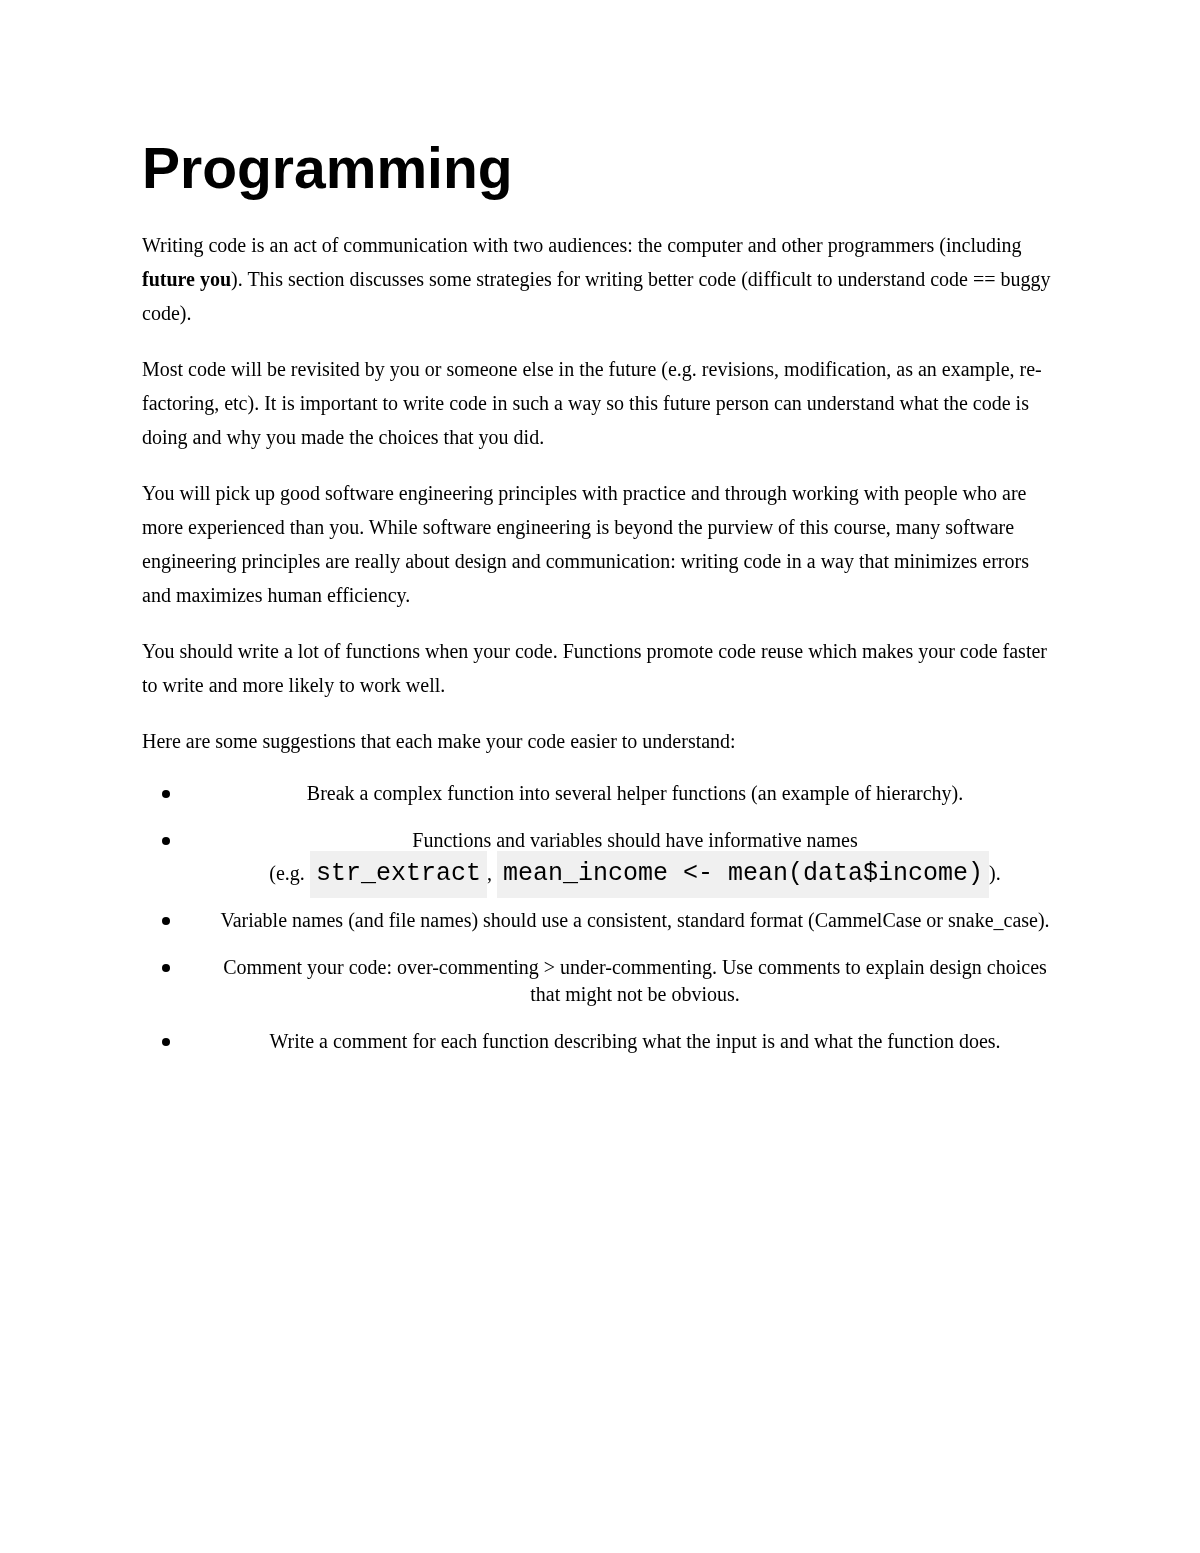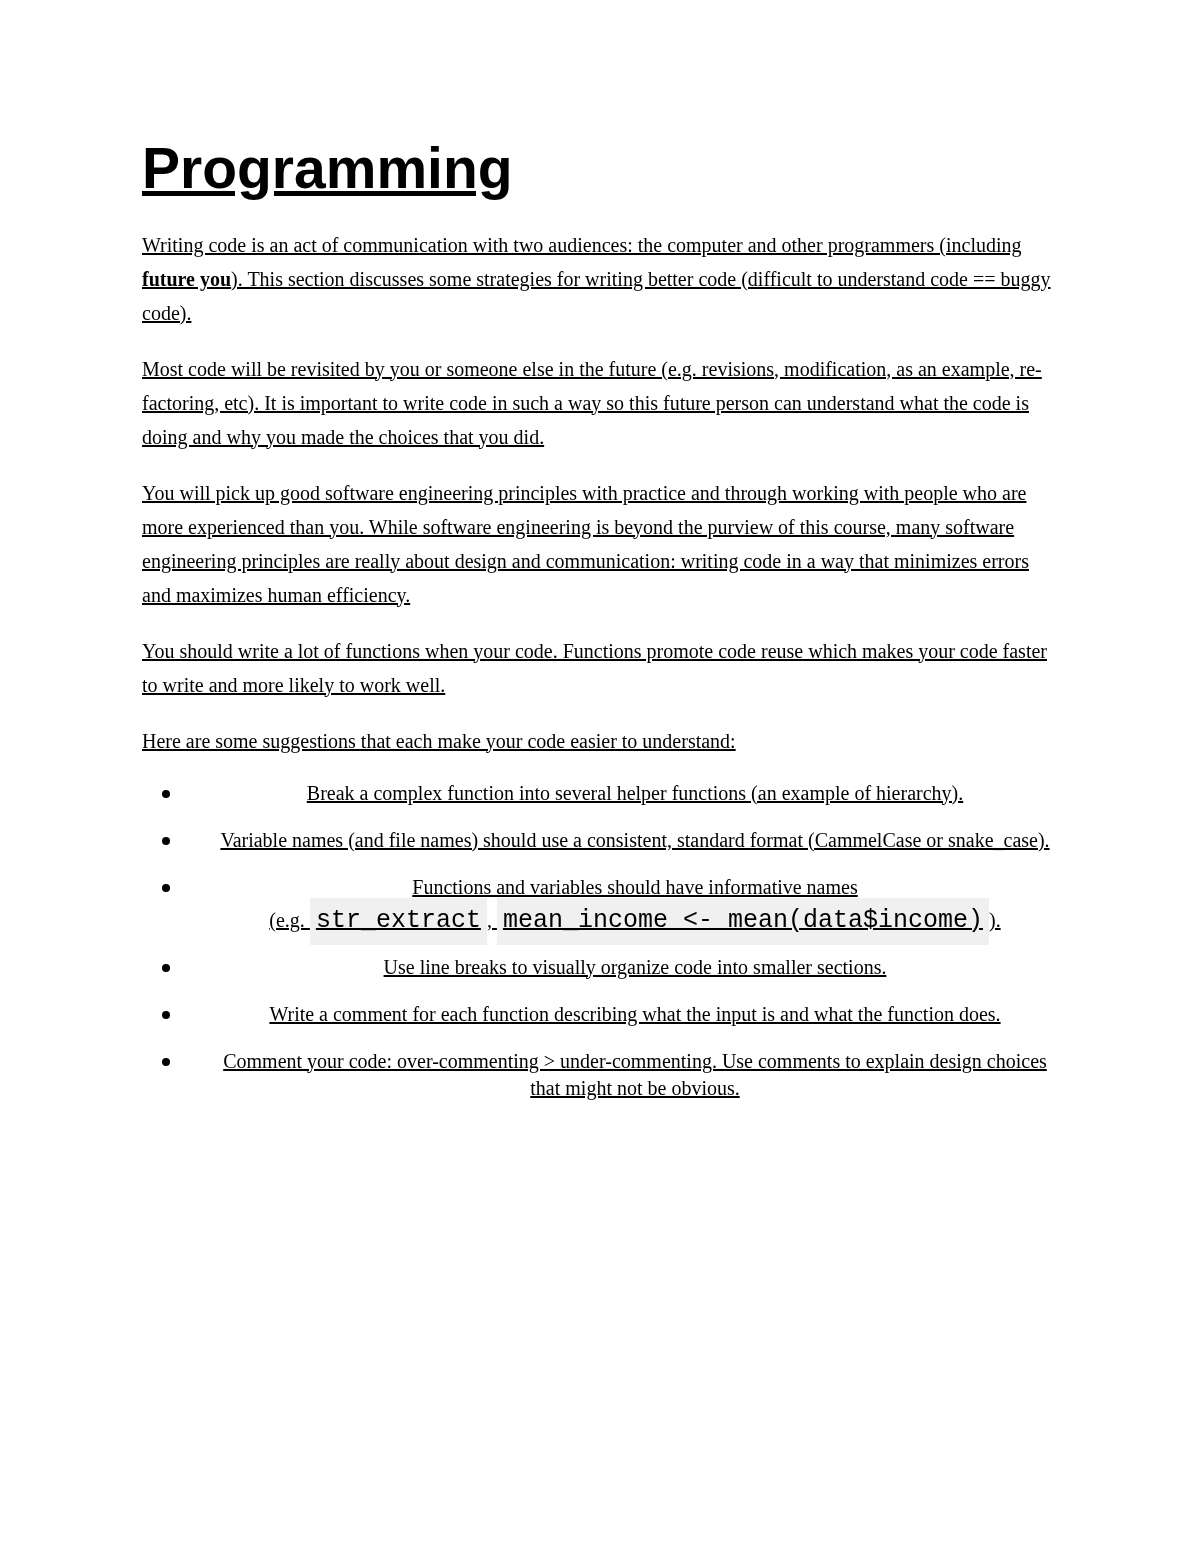--- a/index.html
+++ b/index.html
@@ -7,21 +7,20 @@
     padding: 0;
     background: #ffffff;
   }
   .page {
     position: relative;
     width: 1200px;
     height: 1553px;
     background: #ffffff;
     overflow: hidden;
     color: #000000;
-    text-decoration: underline;
   }
   .content {
     box-sizing: border-box;
     margin-left: 142px;
     width: 916px;
     padding-top: 136px;
   }
   h1.doc-title {
     font-family: "Liberation Sans", sans-serif;
     font-weight: 700;
@@ -98,29 +97,28 @@
     <p class="body-text">You will pick up good software engineering principles with practice and through working with people who are more experienced than you. While software engineering is beyond the purview of this course, many software engineering principles are really about design and communication: writing code in a way that minimizes errors and maximizes human efficiency.</p>
 
 
     <p class="body-text">You should write a lot of functions when your code. Functions promote code reuse which makes your code faster to write and more likely to work well.</p>
 
     <p class="body-text">Here are some suggestions that each make your code easier to understand:</p>
 
     <ul class="bullet-list">
       <li><span>Break a complex function into several helper functions (an example of hierarchy).</span></li>
 
-      <li><span>Variable names (and file names) should use a consistent, standard format (CammelCase or snake_case).</span></li>
-
       <li>
         <div>Functions and variables should have informative names</div>
         <div class="code-line"><span>(e.g. </span><code class="inline-code">str_extract</code><span>, </span><code class="inline-code">mean_income &lt;- mean(data$income)</code><span>).</span></div>
       </li>
 
-      <li><span>Use line breaks to visually organize code into smaller sections.</span></li>
+      <li><span>Variable names (and file names) should use a consistent, standard format (CammelCase or snake_case).</span></li>
+
+
+      <li><span>Comment your code: over-commenting &gt; under-commenting. Use comments to explain design choices that might not be obvious.</span></li>
 
       <li><span>Write a comment for each function describing what the input is and what the function does.</span></li>
-
-      <li><span>Comment your code: over-commenting &gt; under-commenting. Use comments to explain design choices that might not be obvious.</span></li>
     </ul>
 
 
   </div>
 </div>
 
 </body></html>

